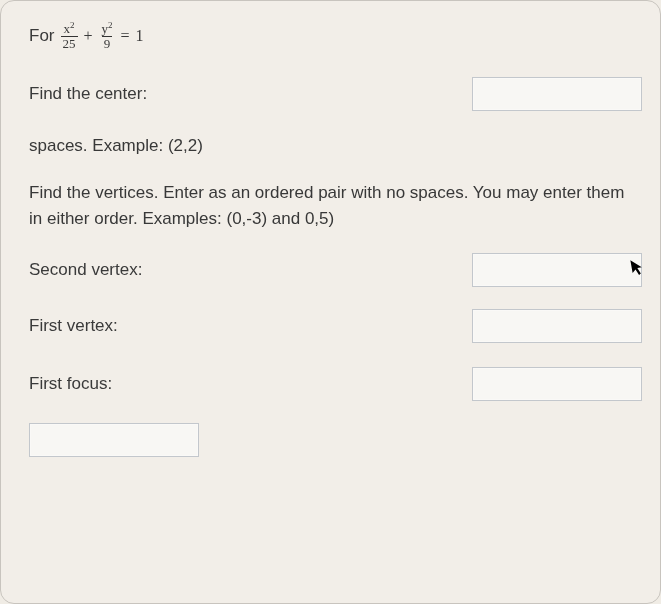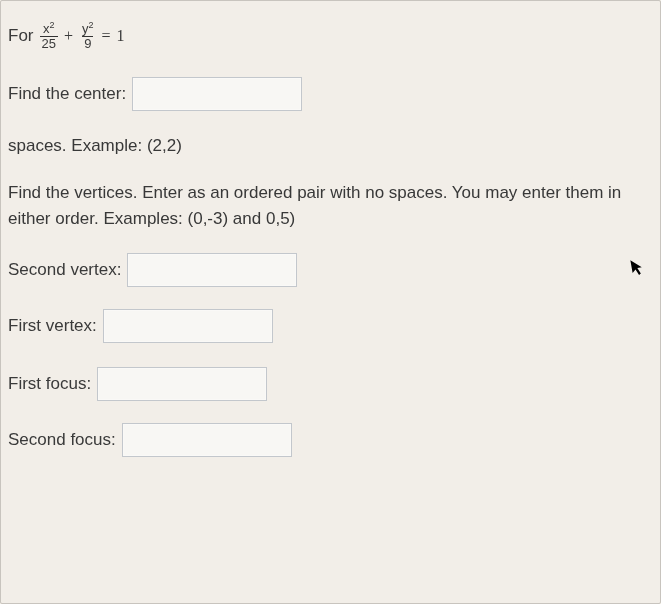--- a/index.html
+++ b/index.html
@@ -10,23 +10,23 @@
     height: 604px;
     background: #f0ece5;
     font-family: "Segoe UI", "Helvetica Neue", Arial, sans-serif;
     color: #3a3a3a;
     position: relative;
     overflow: hidden;
   }
   .card {
     border: 1px solid #c8c4be;
     background: #f2eee8;
-    border-radius: 2px;
+    border-radius: 14px;
     margin: 0;
-    padding: 20px 18px 24px 7px;
+    padding: 20px 18px 24px 28px;
     width: 661px;
     height: 604px;
   }
   .line {
     font-size: 17px;
     line-height: 1.5;
     margin-bottom: 22px;
     color: #383838;
   }
   .eq-line {
@@ -36,33 +36,34 @@
     margin-bottom: 26px;
     font-size: 17px;
   }
   .frac {
     display: inline-flex;
     flex-direction: column;
     align-items: center;
     font-size: 13px;
     line-height: 1.05;
     vertical-align: middle;
-    font-family: Liberation Sans, sans-serif;
+    font-family: Liberation Serif, serif;
   }
   .frac .num { padding: 0 2px; }
   .frac .den { border-top: 1px solid #333; padding: 0 2px; }
   .sup { font-size: 9px; vertical-align: super; }
   .eqrest { font-family: "Times New Roman", serif; font-size: 16px; letter-spacing: 1px; }
   .inline-row {
     display: flex;
     align-items: center;
     flex-wrap: wrap;
     gap: 6px;
     margin-bottom: 22px;
     font-size: 17px;
+    justify-content: space-between;
   }
   input.blank {
     height: 34px;
     border: 1px solid #c3c7cc;
     background: #f8f7f4;
     font-size: 16px;
     padding: 0 6px;
     outline: none;
     box-shadow: inset 0 0 0 1px rgba(255,255,255,0.3);
   }
@@ -118,21 +119,20 @@
 
   <div class="spacer-sm"></div>
 
 
   <div class="inline-row">
     <span>First focus:</span>
     <input class="blank w-med" type="text" style="">
   </div>
 
   <div class="inline-row" style="margin-bottom:0">
-    <span>Second focus:</span>
     <input class="blank w-med" type="text" style="">
   </div>
 
 </div>
 
 <div class="cursor">
   <svg width="14" height="18" viewBox="0 0 14 18">
     <path d="M1 1 L1 14 L4.5 11 L7 17 L9 16 L6.5 10 L11 10 Z" fill="#000"></path>
   </svg>
 </div>

